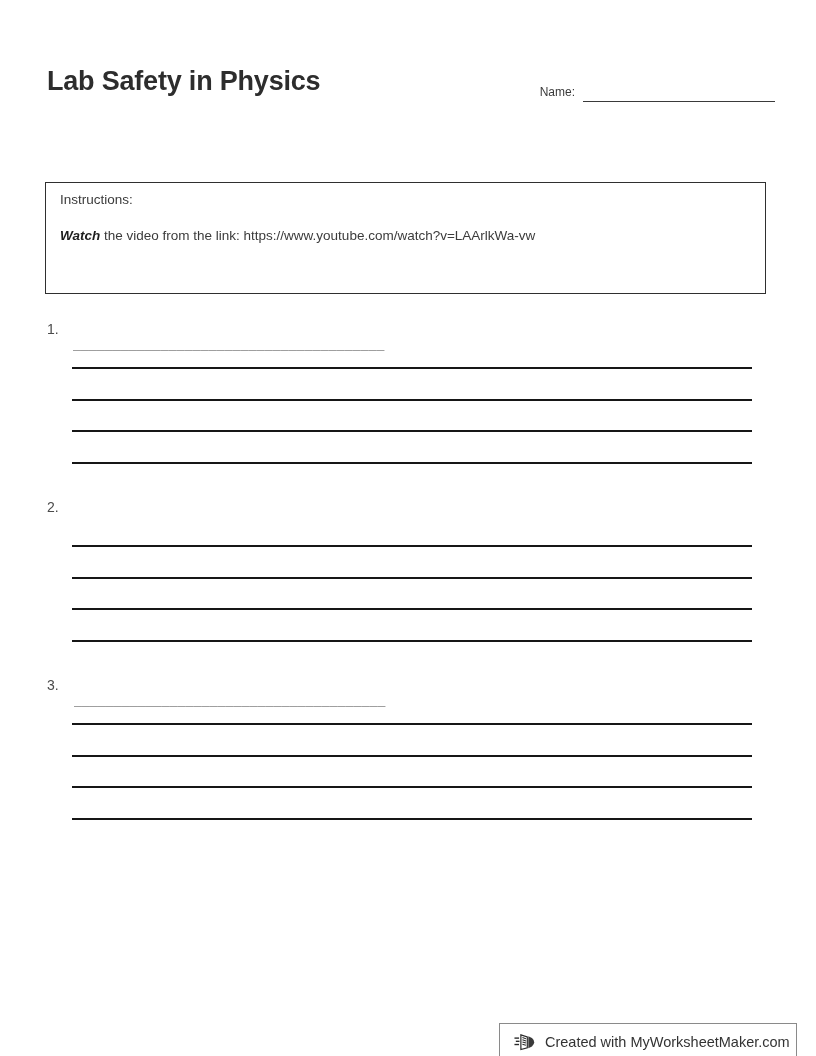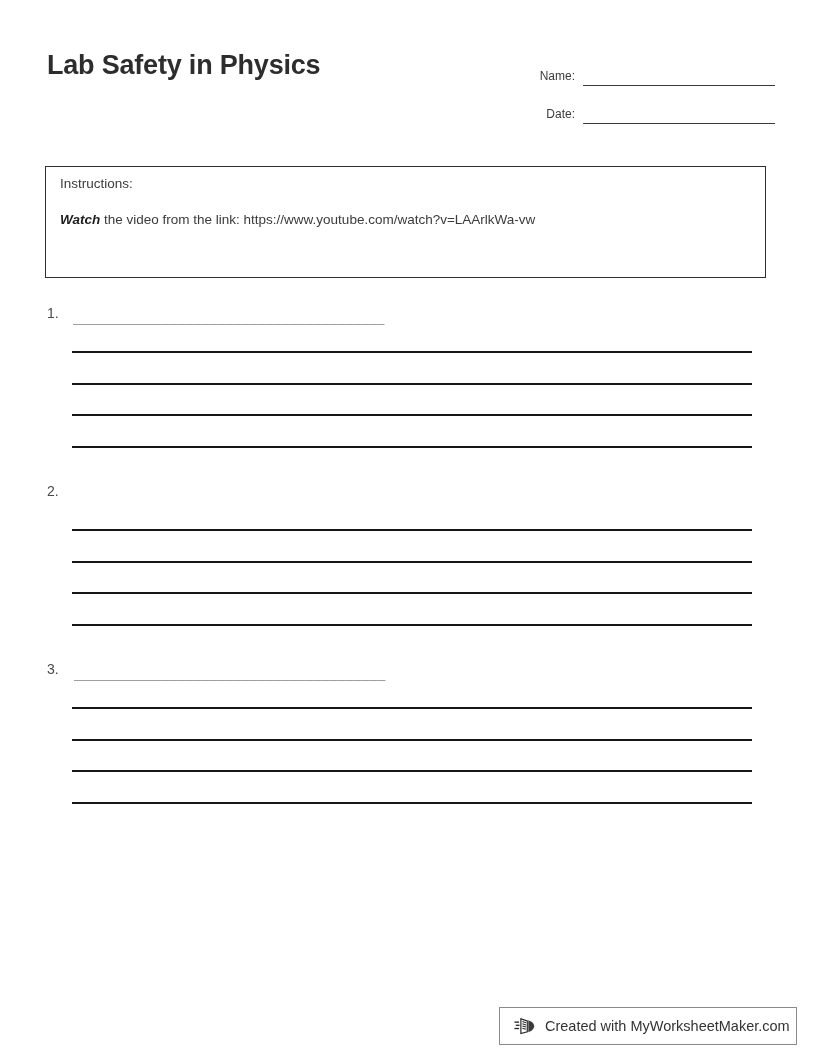--- a/index.html
+++ b/index.html
@@ -13,20 +13,21 @@
     position: relative;
     font-family: "Liberation Sans", sans-serif;
     color: #2b2b2b;
     overflow: hidden;
   }
 
   .page {
     position: absolute;
     inset: 0;
     background: #ffffff;
+    margin-top: 16px;
   }
 
   
   .header {
     position: absolute;
     left: 0;
     top: 0;
     width: 816px;
     height: 140px;
   }
@@ -111,21 +112,21 @@
   }
   .ab-num {
     position: absolute;
     left: 47px;
     top: 2px;
     font-size: 14px;
     color: #4a4a4a;
   }
   .ab-blank {
     position: absolute;
-    top: 6px;
+    top: 16px;
     font-size: 14px;
     color: #9a9a9a;
     letter-spacing: 0.2px;
     white-space: nowrap;
     overflow: hidden;
   }
   .ab-blank-1 { left: 73px; width: 340px; }
   .ab-blank-2 { left: 75px; width: 346px; }
   .ab-blank-3 { left: 74px; width: 340px; }
 
@@ -173,24 +174,20 @@
 <body>
 
 <div class="page">
 
   <div class="header">
     <div class="title">Lab Safety in Physics</div>
 
     <div class="namedate">
       <div class="nd-row">
         <span class="nd-label">Name:</span>
-        <span class="nd-line"></span>
-      </div>
-      <div class="nd-row">
-        <span class="nd-label">Date:</span>
         <span class="nd-line"></span>
       </div>
     </div>
   </div>
 
   <div class="instructions">
     <div class="ins-text ins-line1">Instructions:</div>
 
     <div class="ins-text ins-line2">
       <b>Watch</b><span> the video from the link: https://www.youtube.com/watch?v=LAArlkWa-vw</span>

